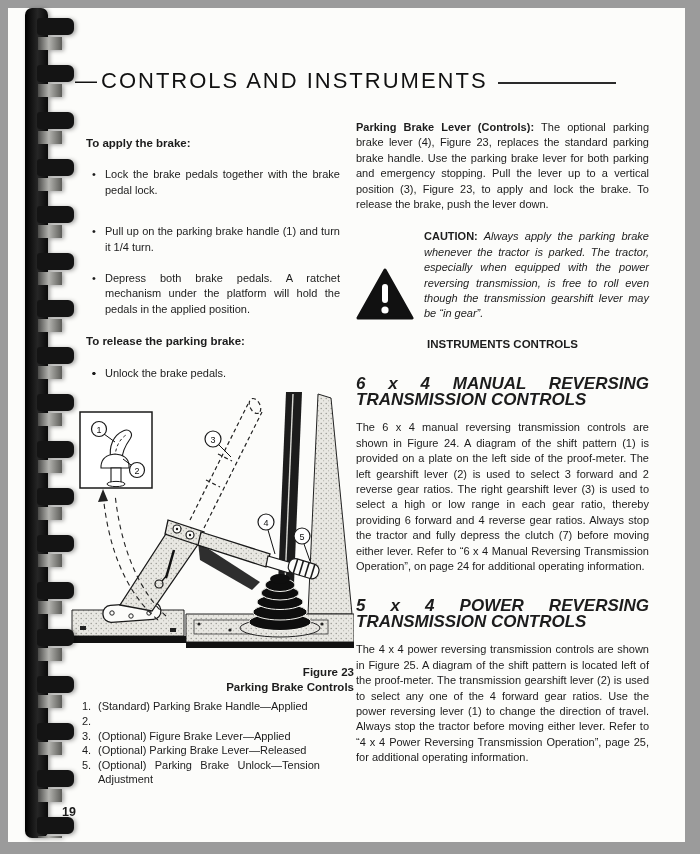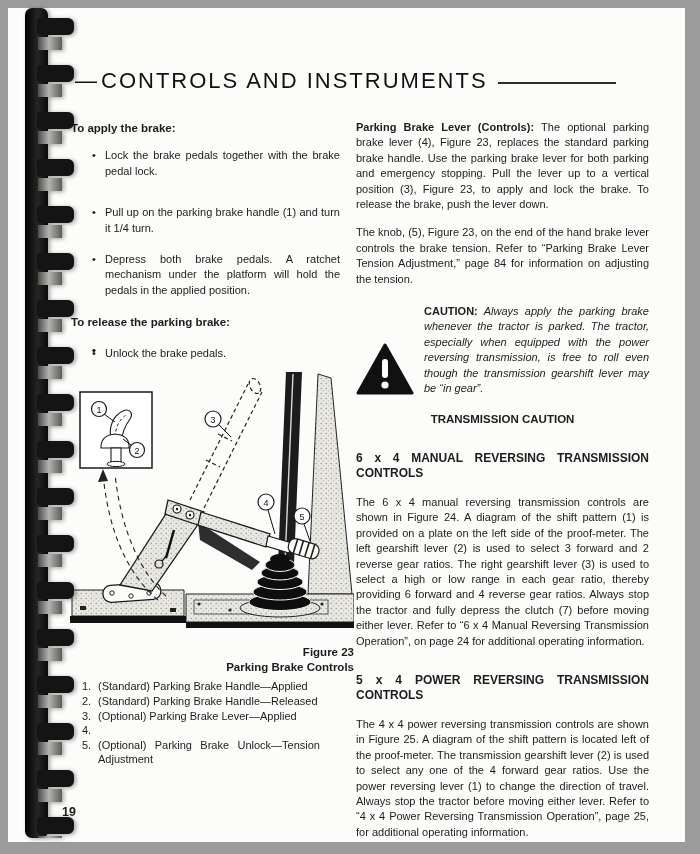--- a/index.html
+++ b/index.html
@@ -24,41 +24,41 @@
     background:linear-gradient(90deg,#4c4c4a 0%,#b3b3af 45%,#5c5c58 100%);}
   
   .title{position:absolute;left:67px;top:60px;width:541px;display:flex;align-items:center;
     font-size:22px;letter-spacing:2px;color:#111;white-space:nowrap;}
   .title .dash{margin-right:2px;}
   .title .rule{flex:1;height:2px;background:#2a2a2a;margin-left:10px;margin-top:3px;}
   
   .col-left{position:absolute;left:62px;top:112px;width:270px;}
   .col-right{position:absolute;left:348px;top:112px;width:293px;}
   .body-text{font-size:11px;line-height:15.4px;text-align:justify;}
-  .h-side{font-size:11.5px;font-weight:bold;margin:1px;}
+  .h-side{font-size:11.5px;font-weight:bold;margin:16px;}
   .bullet{position:relative;padding-left:35px;margin-top:12px;}
   .bullet .mark{position:absolute;left:22px;top:0;}
   .b-gap-lg{margin-top:26px;}
   .b-gap-md{margin-top:16px;}
   .sec2{margin-top:17px;}
   
   .figure-wrap{margin-top:11px;}
   .fig-caption{width:284px;text-align:right;font-weight:bold;font-size:11.5px;line-height:15px;margin-top:3px;}
   .legend{margin-top:4px;margin-left:12px;font-size:11px;line-height:14.6px;}
   .legend-row{display:flex;}
   .legend-row .num{width:16px;flex:none;}
   .legend-row .ltext{width:222px;}
   
   .para{margin-top:13px;}
   .caution{display:flex;margin-top:17px;align-items:flex-end;}
   .caution .icon{flex:none;margin-top:4px;}
   .caution .ctext{margin-left:10px;width:225px;font-style:italic;}
   .caution .ctext b{font-style:normal;}
   .h-center{text-align:center;font-size:11.5px;font-weight:bold;margin-top:15px;}
-  .h-sub{font-size:12px;font-weight:bold;line-height:15.5px;margin-top:24px;}
+  .h-sub{font-size:17px;font-weight:bold;line-height:15.5px;margin-top:24px;font-style:italic;}
   .pagenum{position:absolute;left:54px;top:797px;font-size:12.5px;font-weight:bold;z-index:7;}
   svg text{font-family:"Liberation Sans",sans-serif;}
 </style>
 </head>
 <body>
 
 <div class="page">
 
   <div class="title">
     <span class="dash">—</span>
@@ -229,55 +229,54 @@
         <div>Parking Brake Controls</div>
       </div>
 
       <div class="legend">
         <div class="legend-row">
           <span class="num">1.</span>
           <span class="ltext">(Standard) Parking Brake Handle—Applied</span>
         </div>
         <div class="legend-row">
           <span class="num">2.</span>
-          <span class="ltext">(Standard) Parking Brake Handle—Released</span>
         </div>
         <div class="legend-row">
           <span class="num">3.</span>
-          <span class="ltext">(Optional) Parking Brake Lever—Applied</span>
+          <span class="ltext">(Optional) Figure Brake Lever—Applied</span>
         </div>
         <div class="legend-row">
           <span class="num">4.</span>
+          <span class="ltext">(Optional) Parking Brake Lever—Released</span>
         </div>
         <div class="legend-row">
           <span class="num">5.</span>
           <span class="ltext">(Optional) Parking Brake Unlock—Tension Adjustment</span>
         </div>
       </div>
     </div>
   </div>
 
   <div class="col-right body-text">
     <p style="margin:0">
       <b>Parking Brake Lever (Controls):</b><span> The optional parking brake lever (4), Figure 23, replaces the standard parking brake handle. Use the parking brake lever for both parking and emergency stopping. Pull the lever up to a vertical position (3), Figure 23, to apply and lock the brake. To release the brake, push the lever down.</span>
     </p>
-    <p class="para">The knob, (5), Figure 23, on the end of the hand brake lever controls the brake tension. Refer to “Parking Brake Lever Tension Adjustment,” page 84 for information on adjusting the tension.</p>
 
     <div class="caution">
       <svg class="icon" width="58" height="54" viewBox="0 0 58 54">
         <path d="M29 2 L56 50 L2 50 Z" fill="#111" stroke="#111" stroke-width="3" stroke-linejoin="round"></path>
         <rect x="26" y="16" width="6" height="19" rx="3" fill="#fff"></rect>
         <circle cx="29" cy="42" r="3.6" fill="#fff"></circle>
       </svg>
       <div class="ctext">
         <b>CAUTION:</b><span> Always apply the parking brake whenever the tractor is parked. The tractor, especially when equipped with the power reversing transmission, is free to roll even though the transmission gearshift lever may be “in gear”.</span>
       </div>
     </div>
 
-    <div class="h-center">TRANSMISSION CAUTION</div>
+    <div class="h-center">INSTRUMENTS CONTROLS</div>
 
     <div class="h-sub">6 x 4 MANUAL REVERSING TRANSMISSION CONTROLS</div>
     <p class="para">The 6 x 4 manual reversing transmission controls are shown in Figure 24. A diagram of the shift pattern (1) is provided on a plate on the left side of the proof-meter. The left gearshift lever (2) is used to select 3 forward and 2 reverse gear ratios. The right gearshift lever (3) is used to select a high or low range in each gear ratio, thereby providing 6 forward and 4 reverse gear ratios. Always stop the tractor and fully depress the clutch (7) before moving either lever. Refer to “6 x 4 Manual Reversing Transmission Operation”, on page 24 for additional operating information.</p>
 
     <div class="h-sub">5 x 4 POWER REVERSING TRANSMISSION CONTROLS</div>
     <p class="para">The 4 x 4 power reversing transmission controls are shown in Figure 25. A diagram of the shift pattern is located left of the proof-meter. The transmission gearshift lever (2) is used to select any one of the 4 forward gear ratios. Use the power reversing lever (1) to change the direction of travel. Always stop the tractor before moving either lever. Refer to “4 x 4 Power Reversing Transmission Operation”, page 25, for additional operating information.</p>
   </div>
 
   <div class="pagenum">19</div>
 </div>

